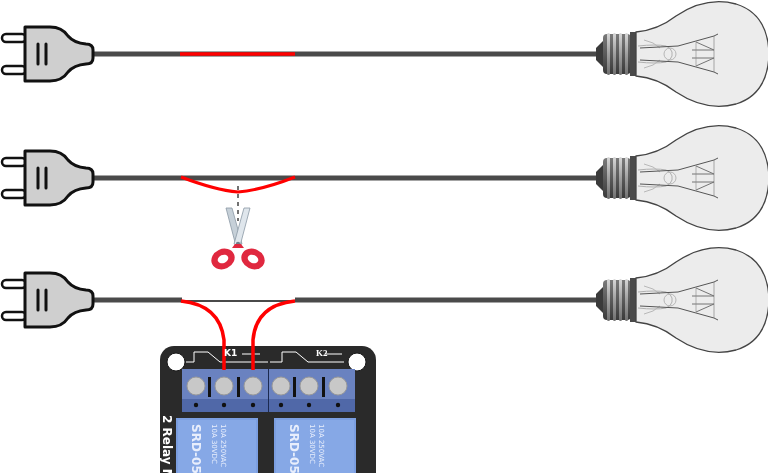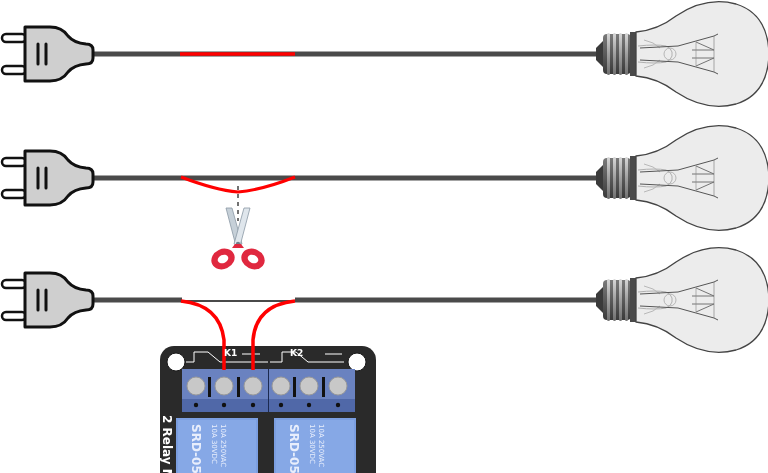--- a/index.html
+++ b/index.html
@@ -146,21 +146,21 @@
       <rect x="276" y="420" width="78" height="58" fill="#86a8e6"></rect>
     </g>
 
     <g>
       <path d="M181,301 Q220,305 224,340 L224,370" fill="none" stroke="#ff0000" stroke-width="3.5"></path>
       <path d="M295,301 Q256,305 253,340 L253,370" fill="none" stroke="#ff0000" stroke-width="3.5"></path>
     </g>
   </svg>
 
   <div class="k-label" style="left:224px; top:348px;">K1</div>
-  <div class="k-label" style="left:290px; top:348px;">K2</div>
+  <div class="k-label" style="left:316px; top:348px;font-family:Liberation Serif, serif;">K2</div>
 
   <div class="relay-label" style="left:174px; top:415px; font-size:12px; transform-origin:left top; transform:rotate(90deg); white-space:nowrap;">2 Relay Mo</div>
 
   <div class="relay-text" style="left:203px; top:424px; font-size:12px; font-weight:bold;">SRD-05</div>
   <div class="relay-text" style="left:227px; top:424px; font-size:7px;">10A 250VAC</div>
   <div class="relay-text" style="left:218px; top:424px; font-size:7px;">10A 30VDC</div>
 
   <div class="relay-text" style="left:301px; top:424px; font-size:12px; font-weight:bold;">SRD-05</div>
   <div class="relay-text" style="left:325px; top:424px; font-size:7px;">10A 250VAC</div>
   <div class="relay-text" style="left:316px; top:424px; font-size:7px;">10A 30VDC</div>

